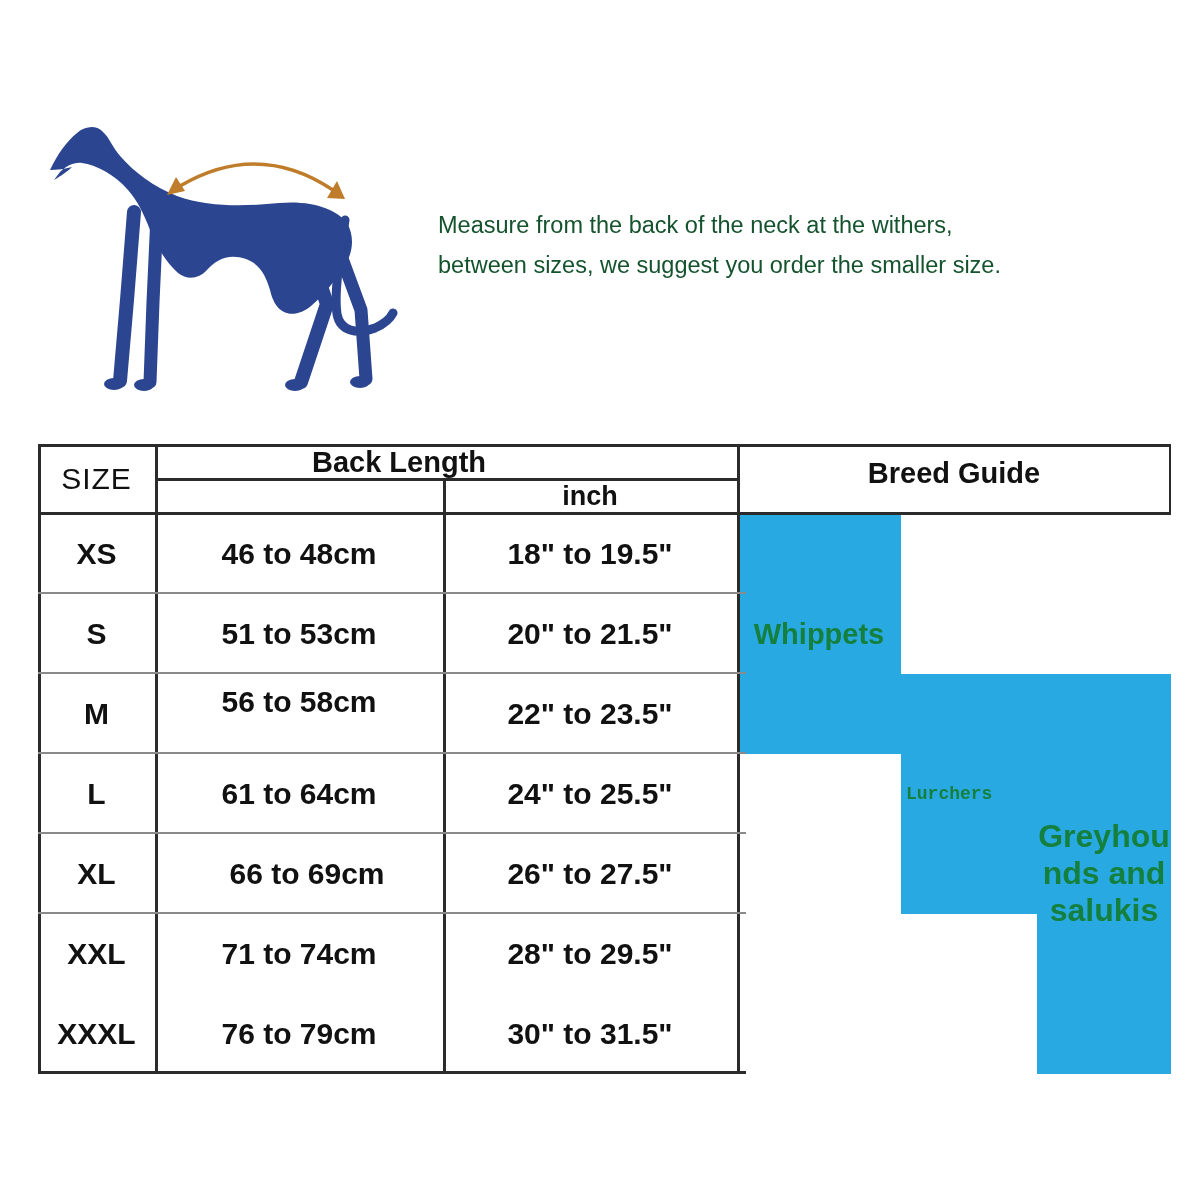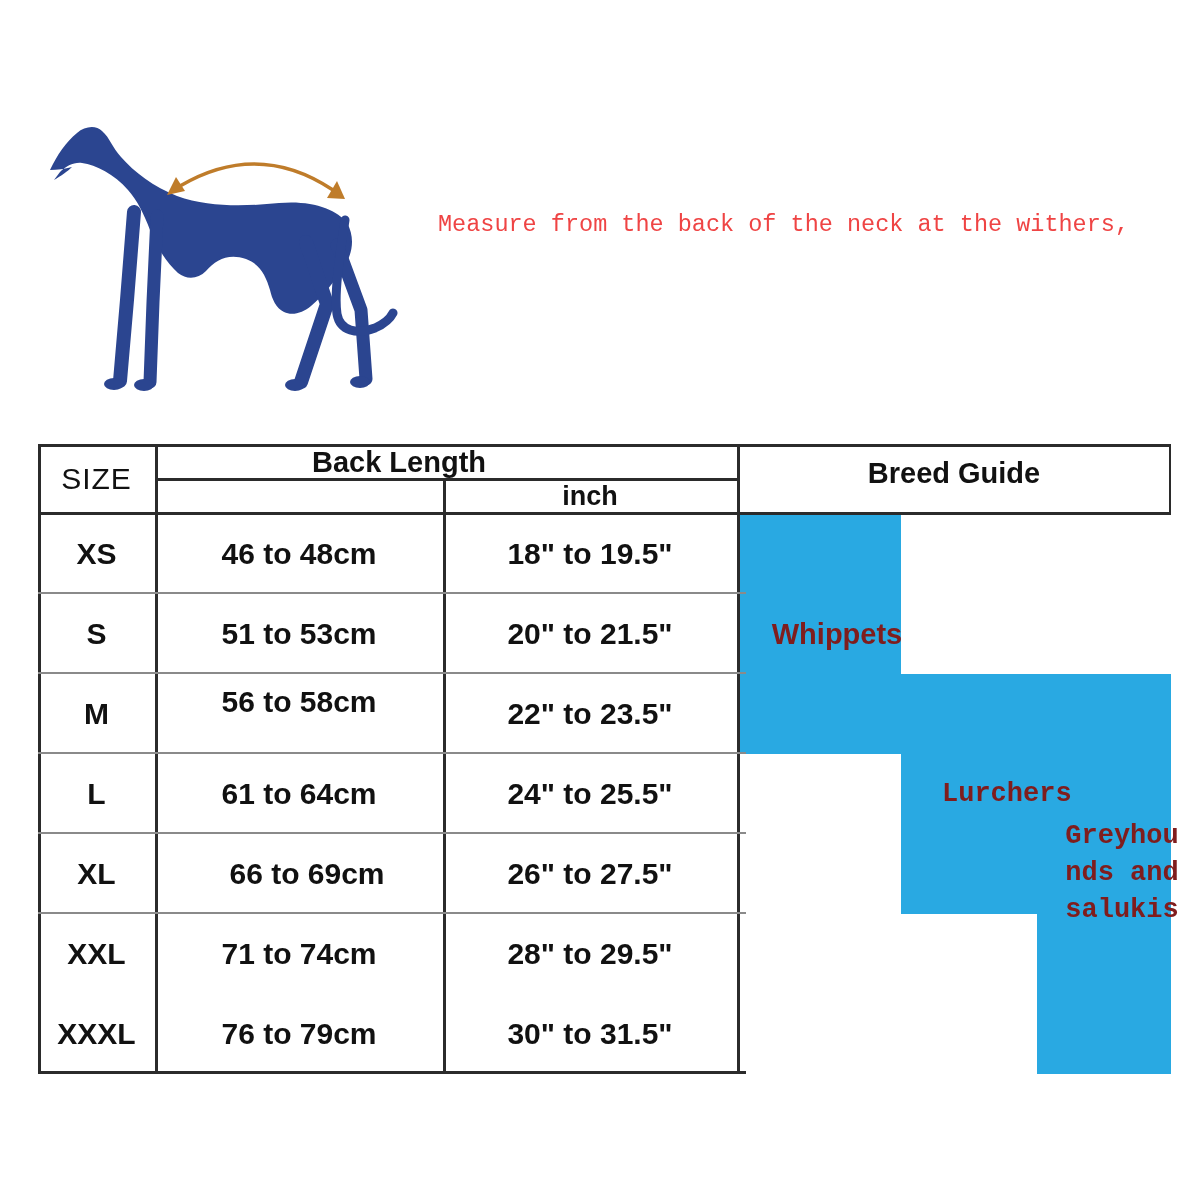--- a/index.html
+++ b/index.html
@@ -1,47 +1,47 @@
 <!DOCTYPE html>
 <html><head>
 <meta charset="utf-8">
 <style>
   html,body{margin:0;padding:0;background:#ffffff;}
   #canvas{position:relative;width:1200px;height:1200px;background:#ffffff;overflow:hidden;
           font-family:"Liberation Sans", sans-serif;}
 
   
   .note{position:absolute;left:438px;top:205px;width:762px;
-        font-family:Liberation Mono, monospace;font-size:23.5px;line-height:40px;
-        color:#ef4444;white-space:nowrap;letter-spacing:0px;}
+        font-family:Liberation Sans, sans-serif;font-size:23.5px;line-height:40px;
+        color:#14532d;white-space:nowrap;letter-spacing:0px;}
 
   
   #table{position:absolute;left:38px;top:444px;width:1133px;height:630px;}
   .vline{position:absolute;width:2.5px;background:#2b2b2b;}
   .hline{position:absolute;height:2.5px;background:#2b2b2b;}
   .rowline{position:absolute;height:2px;background:#8a8a8a;left:0;width:708px;}
 
   .cell{position:absolute;display:flex;align-items:center;justify-content:center;
         color:#111;font-weight:700;}
   .cell.size-col{left:0;width:117px;font-size:30px;}
   .cell.cm-col{left:117px;width:288px;font-size:30px;}
   .cell.inch-col{left:405px;width:294px;font-size:30px;}
 
   
   .blue{position:absolute;background:#29a9e2;}
-  .breed-label{color:#7f1d1d;margin-left:18px;}
+  .breed-label{color:#15803d;}
   .whippets-label{position:absolute;left:699px;top:70px;width:164px;height:240px;
         display:flex;align-items:center;justify-content:center;
         font-weight:700;font-size:29px;}
-  .lurchers-label{position:absolute;left:881px;top:230px;width:270px;height:240px;
+  .lurchers-label{position:absolute;left:863px;top:230px;width:270px;height:240px;
         display:flex;align-items:center;justify-content:flex-start;padding-left:5px;
-        box-sizing:border-box;font-family:"Liberation Mono", monospace;font-weight:700;font-size:27px;}
+        box-sizing:border-box;font-family:"Liberation Mono", monospace;font-weight:700;font-size:18px;}
   .greyhounds-label{position:absolute;left:999px;top:374px;width:134px;
-        text-align:center;font-family:Liberation Mono, monospace;font-weight:700;
-        font-size:27px;line-height:37px;}
+        text-align:center;font-family:Liberation Sans, sans-serif;font-weight:700;
+        font-size:32px;line-height:37px;}
 </style>
 </head>
 <body>
 
 <div id="canvas">
 
   <svg style="position:absolute;left:30px;top:100px;" width="400" height="320" viewBox="0 0 400 320">
     <g fill="#2b4590">
       <path d="M 20,70
                C 27,55 36,42 47,33
@@ -76,20 +76,21 @@
     </g>
     <g>
       <path d="M 150,86 Q 228,40 303,90" fill="none" stroke="#bf7c2a" stroke-width="3.5"></path>
       <polygon points="137,95 155,91 146,77" fill="#bf7c2a"></polygon>
       <polygon points="315,99 297,98 307,81" fill="#bf7c2a"></polygon>
     </g>
   </svg>
 
   <div class="note">
     <div>Measure from the back of the neck at the withers,</div>
+    <div>between sizes, we suggest you order the smaller size.</div>
   </div>
 
   <div id="table">
 
     <div class="blue" style="left:699px;top:70px;width:164px;height:240px;"></div>
     <div class="blue" style="left:863px;top:230px;width:270px;height:240px;"></div>
     <div class="blue" style="left:999px;top:470px;width:134px;height:160px;"></div>
 
     <div>
       <div class="hline" style="left:0;top:0;width:1133px;"></div>

